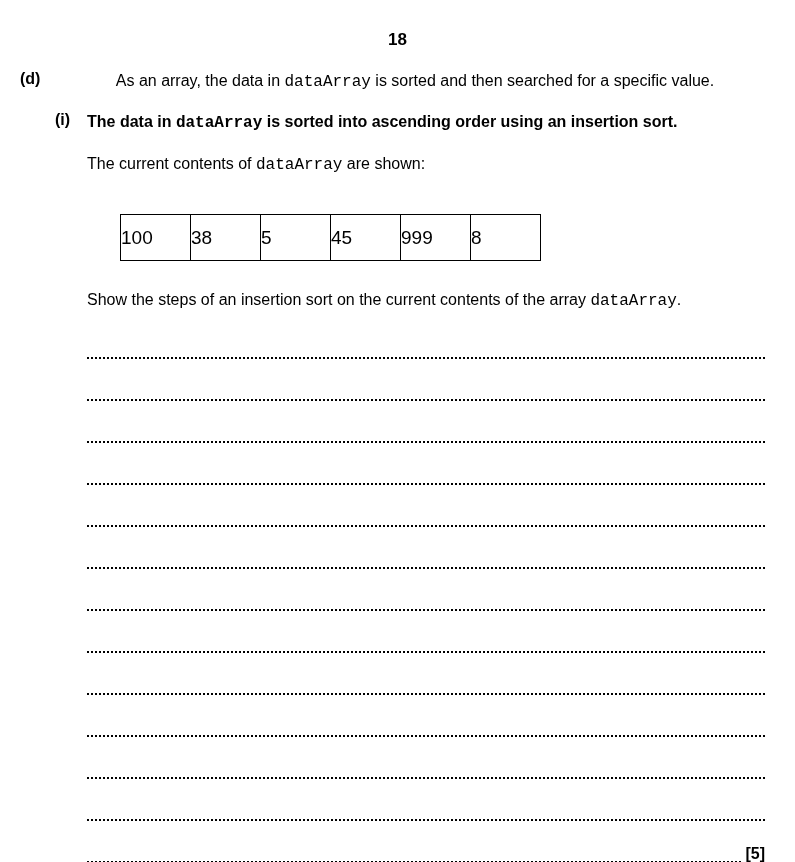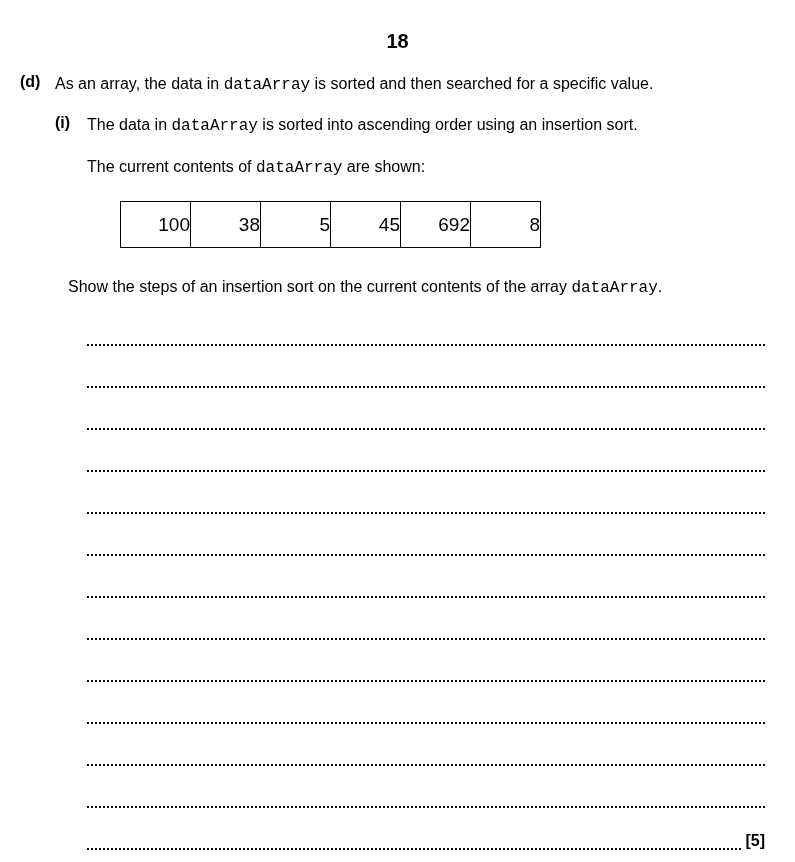--- a/index.html
+++ b/index.html
@@ -12,73 +12,75 @@
       font-size: 16px;
       color: #000;
       background: #fff;
       width: 795px;
       height: 862px;
       padding: 30px 20px 20px 20px;
     }
     .page-number {
       text-align: center;
       font-weight: bold;
-      font-size: 20px;
+      font-size: 17px;
       margin-bottom: 20px;
     }
     .question-d {
       display: flex;
       margin-bottom: 18px;
     }
     .label-d {
       font-weight: bold;
       width: 35px;
       flex-shrink: 0;
     }
     .text-d {
       flex: 1;
       line-height: 1.4;
+      text-align: center;
     }
     .question-i {
       display: flex;
       margin-left: 35px;
       margin-bottom: 18px;
     }
     .label-i {
       font-weight: bold;
       width: 32px;
       flex-shrink: 0;
     }
     .text-i {
       flex: 1;
       line-height: 1.4;
+      font-weight: bold;
     }
     .code-font {
       font-family: "Courier New", Courier, monospace;
     }
     .contents-line {
       margin-left: 67px;
-      margin-bottom: 22px;
+      margin-bottom: 38px;
       line-height: 1.4;
     }
     .array-table {
       margin-left: 100px;
       margin-bottom: 28px;
       border-collapse: collapse;
     }
     .array-table td {
       border: 1.5px solid #000;
       width: 70px;
       height: 46px;
-      text-align: right;
+      text-align: left;
       font-size: 19px;
       vertical-align: middle;
     }
     .instruction-line {
-      margin-left: 48px;
+      margin-left: 67px;
       margin-bottom: 28px;
       line-height: 1.4;
     }
     .answer-area {
       margin-left: 67px;
       margin-right: 10px;
     }
     .dotted-line-row {
       display: flex;
       align-items: flex-end;
@@ -118,21 +120,21 @@
   <span>The current contents of </span><span class="code-font">dataArray</span><span> are shown:</span>
 </div>
 
 <table class="array-table">
   <tbody>
       <tr>
     <td>100</td>
     <td>38</td>
     <td>5</td>
     <td>45</td>
-    <td>692</td>
+    <td>999</td>
     <td>8</td>
   </tr>
 </tbody>
   </table>
 
 <div class="instruction-line">
   <span>Show the steps of an insertion sort on the current contents of the array </span><span class="code-font">dataArray</span><span>.</span>
 </div>
 
 <div class="answer-area" id="answer-area">

